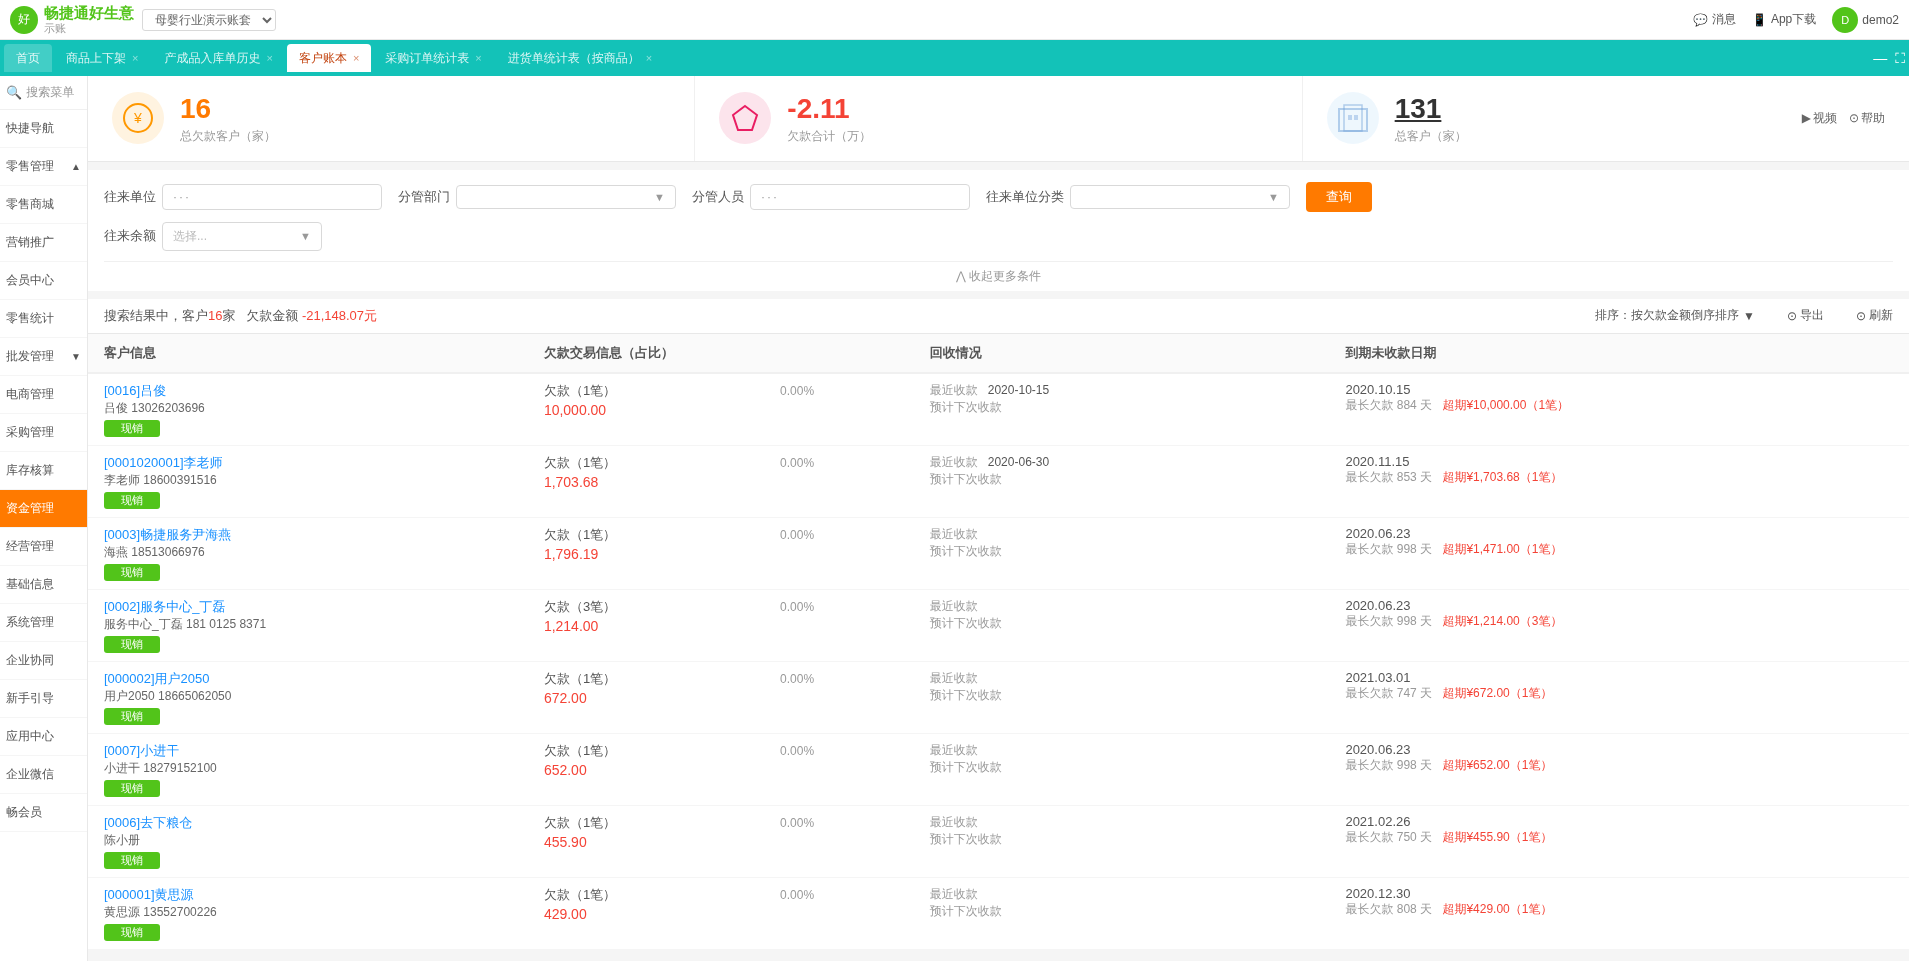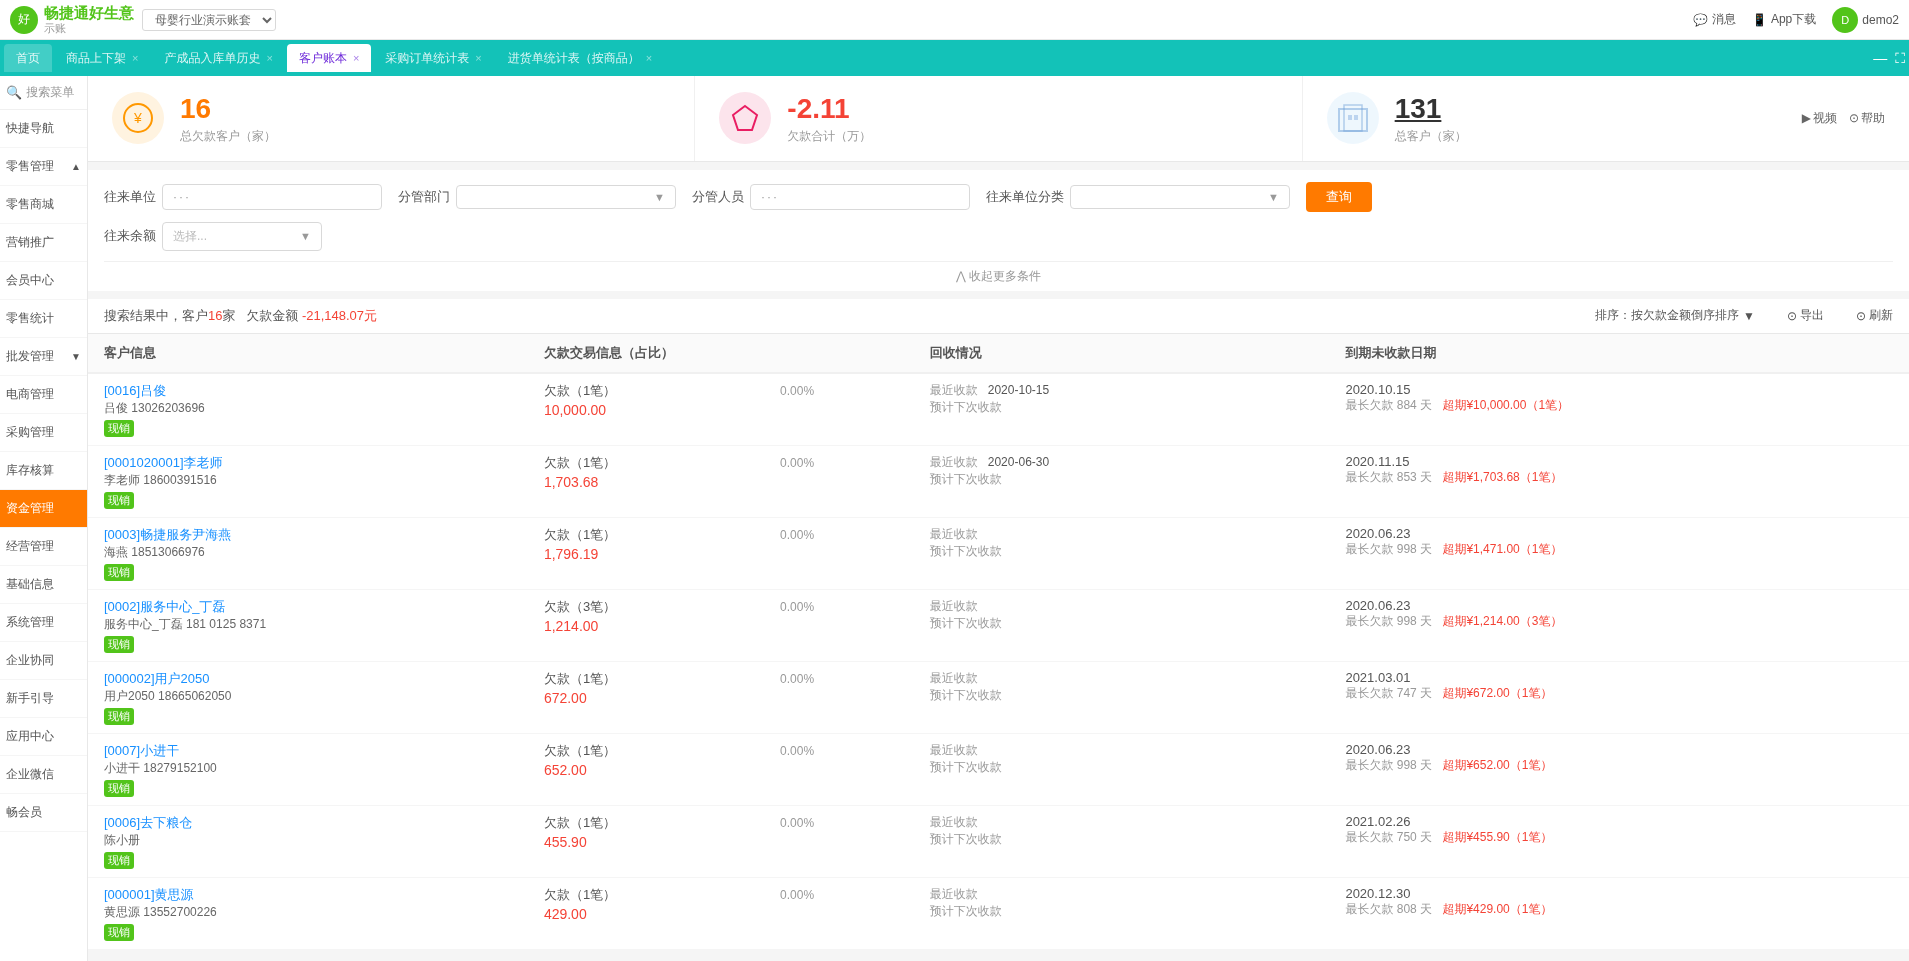--- a/index.html
+++ b/index.html
@@ -23,21 +23,21 @@
     .nav-tabs {
       display: flex; align-items: center; background: #13c2b8; height: 36px;
       padding: 0 4px; overflow: hidden;
     }
     .nav-tab {
       display: flex; align-items: center; height: 28px; padding: 0 12px;
       border-radius: 4px 4px 0 0; margin-right: 2px; cursor: pointer;
       font-size: 12px; color: rgba(255,255,255,0.85); white-space: nowrap;
       position: relative;
     }
-    .nav-tab.active { background: #fff; color: #6d28d9; }
+    .nav-tab.active { background: #fff; color: #c2410c; }
     .nav-tab .close-btn { margin-left: 6px; opacity: 0.6; font-size: 11px; }
     .nav-tab-home { background: rgba(255,255,255,0.2); }
     .nav-tabs-right { margin-left: auto; display: flex; align-items: center; gap: 8px; }
     .nav-icon-btn { color: white; font-size: 14px; cursor: pointer; }
 
     
     .main-layout { display: flex; height: calc(100vh - 76px); }
 
     
     .sidebar {
@@ -132,21 +132,21 @@
       padding: 10px 16px; text-align: left; font-size: 13px;
       color: #555; font-weight: 600; white-space: nowrap;
     }
     .data-table tbody tr { border-bottom: 1px solid #f5f5f5; }
     .data-table td { padding: 8px 16px; vertical-align: top; font-size: 13px; }
 
     .customer-name { color: #1890ff; cursor: pointer; font-size: 13px; }
     .customer-phone { color: #666; font-size: 12px; }
     .badge-green {
       display: inline-block; background: #52c41a; color: white;
-      border-radius: 3px; padding: 1px 4px; font-size: 11px; margin-top: 3px;
+      border-radius: 3px; padding: 1px 17px; font-size: 11px; margin-top: 3px;
     }
     .debt-amount { color: #f44336; font-size: 14px; font-weight: 500; }
     .debt-ratio { color: #999; font-size: 12px; margin-top: 2px; }
     .debt-count { color: #555; margin-bottom: 2px; }
     .last-collect { color: #999; font-size: 12px; }
     .last-collect-date { color: #555; }
     .next-collect { color: #999; font-size: 12px; }
     .overdue-date { color: #555; font-size: 13px; }
     .overdue-days { color: #999; font-size: 12px; }
     .overdue-link { color: #f44336; cursor: pointer; font-size: 12px; }

